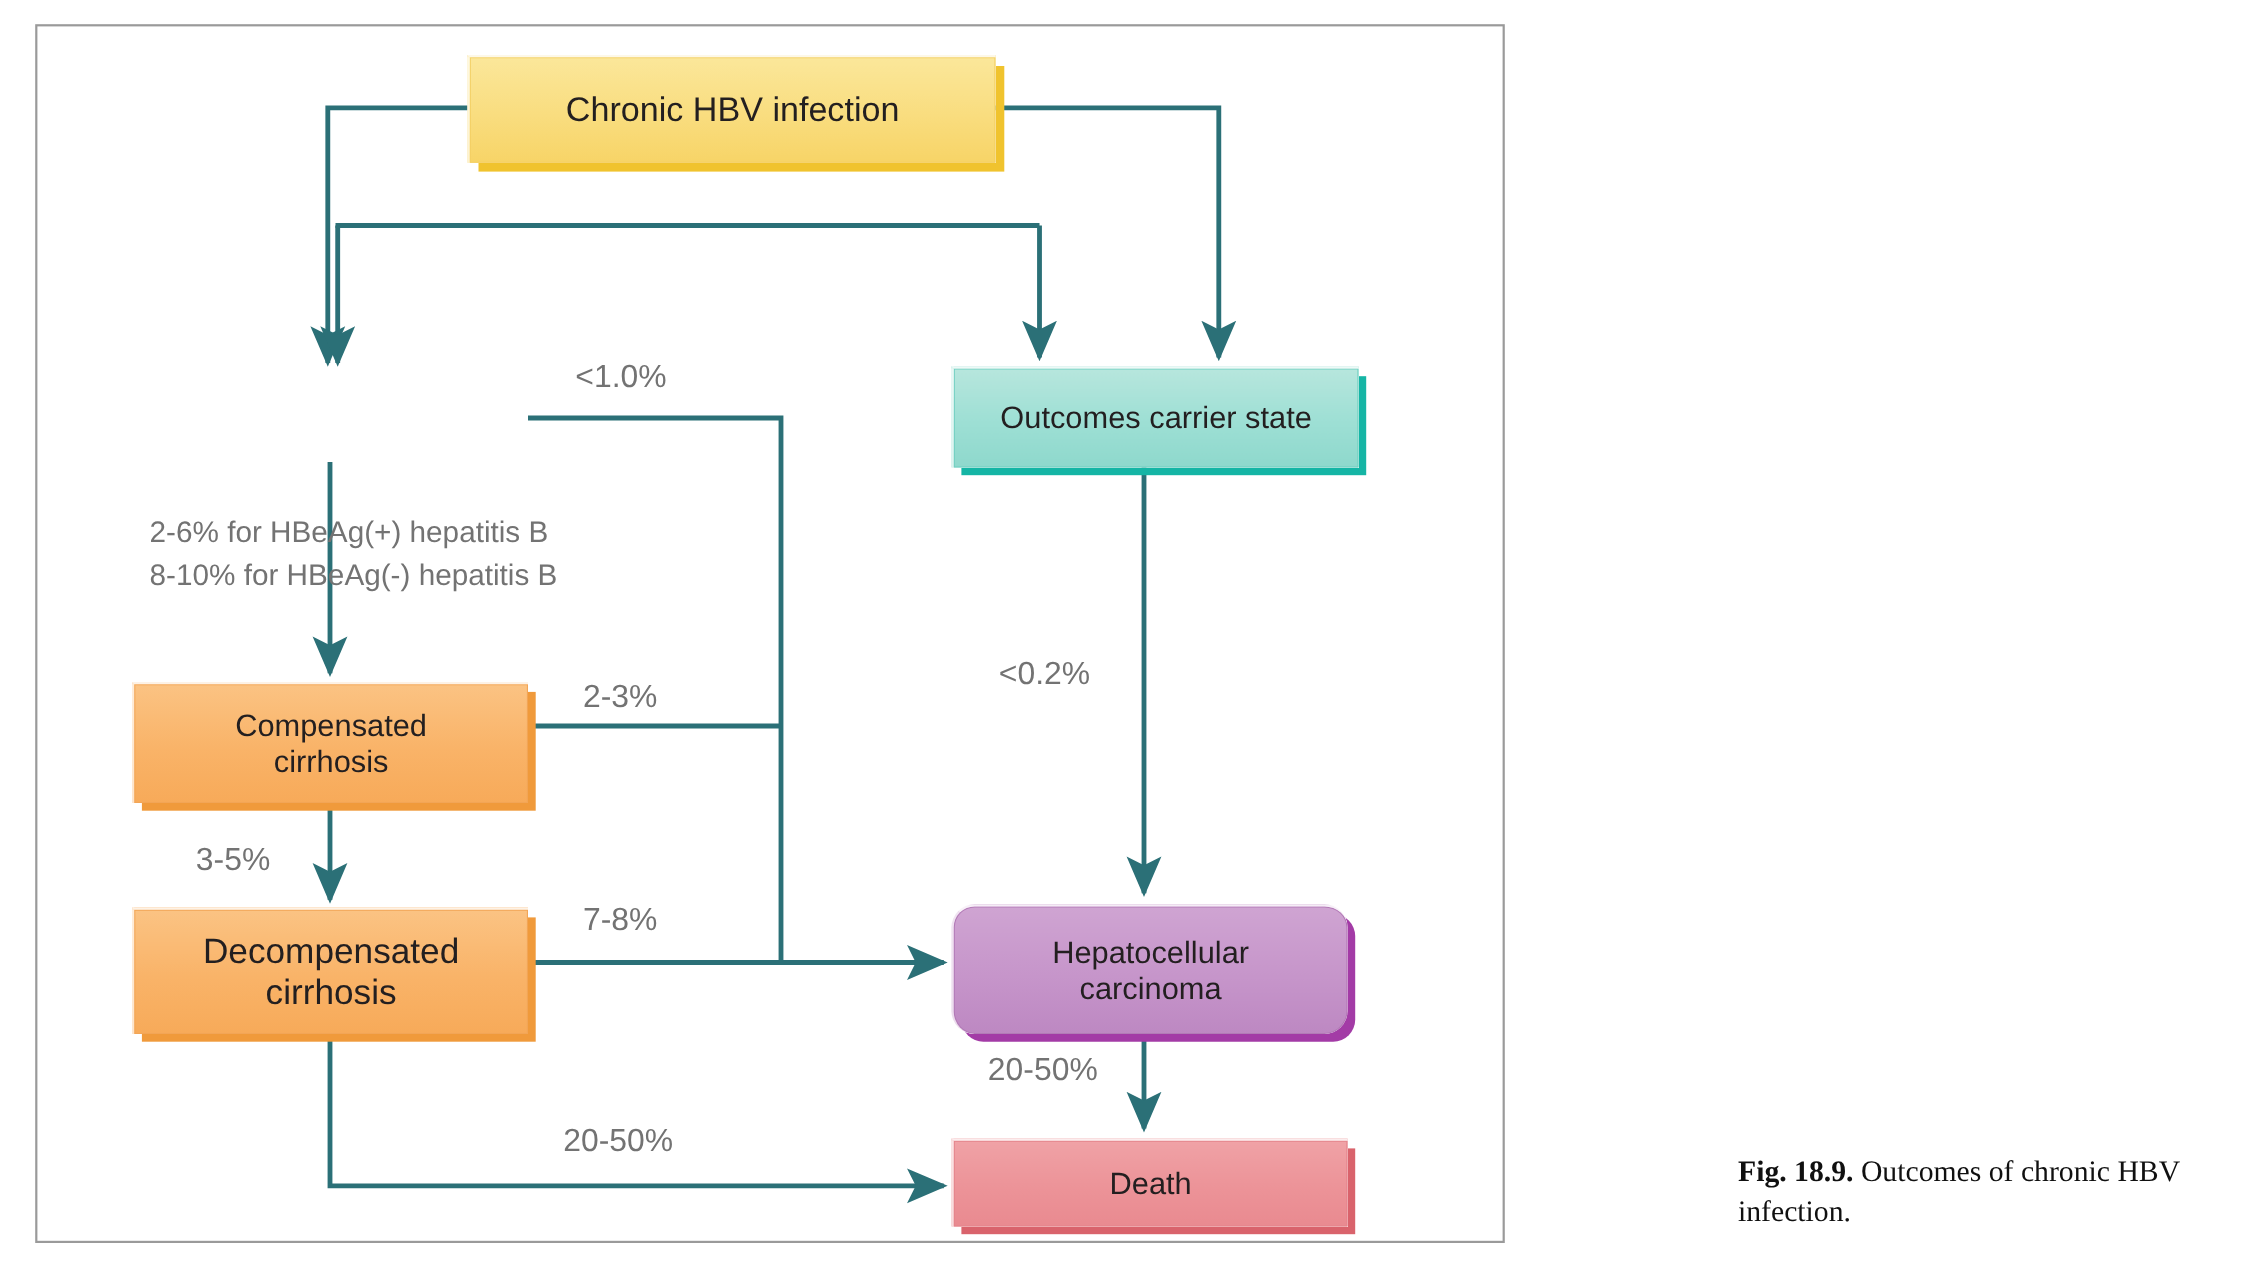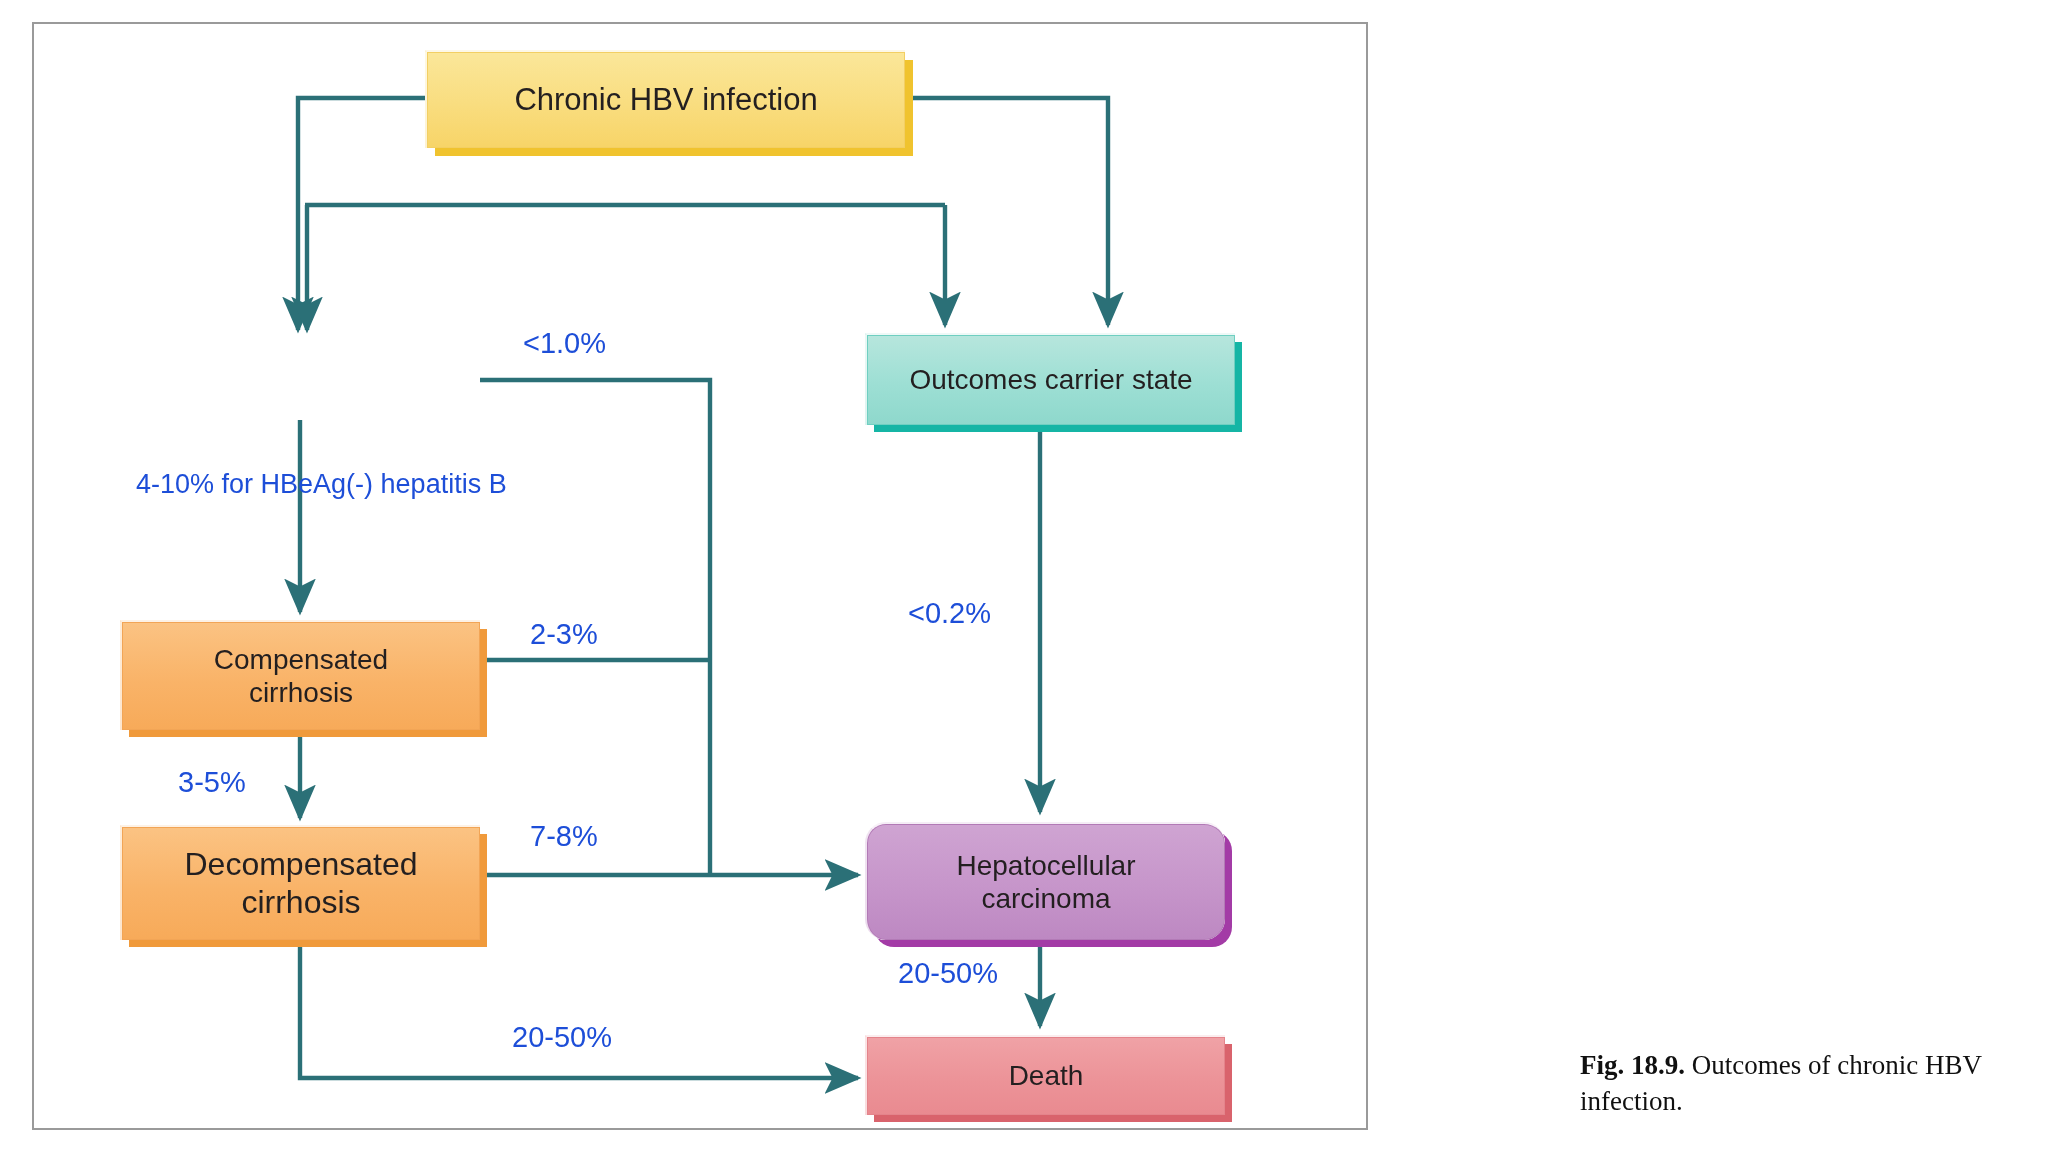--- a/index.html
+++ b/index.html
@@ -48,21 +48,21 @@
     border-radius:21px;
   }
   
   .n-pink{
     background:linear-gradient(180deg,#f0a2a6 0%,#ec9398 55%,#e98a90 100%);
     box-shadow:8px 8px 0 -1px #d9636c, 0 0 0 1px #e4848b inset;
   }
 
   
   .elabel{
-    position:absolute;color:#1d4ed8;font-family:"Liberation Sans",sans-serif;
+    position:absolute;color:#737373;font-family:"Liberation Sans",sans-serif;
     white-space:nowrap;line-height:1.45;
   }
 
   
   #caption{
     position:absolute;left:1580px;top:1048px;width:430px;
     font-family:"Liberation Serif",serif;font-size:27px;color:#101010;line-height:1.33;
   }
   #caption .cap-num{font-weight:bold;}
 </style>
@@ -141,21 +141,22 @@
     </span>
   </div>
 
   <div class="node n-pink" style="left:865px;top:1035px;width:360px;height:80px;font-size:28px;">
     <span class="lbl">Death</span>
   </div>
 
   <div class="elabel" style="left:523px;top:322px;font-size:29px;">&lt;1.0%</div>
 
   <div class="elabel" style="left:136px;top:465px;font-size:27px;">
-    <div>4-10% for HBeAg(-) hepatitis B</div>
+    <div>2-6% for HBeAg(+) hepatitis B</div>
+    <div>8-10% for HBeAg(-) hepatitis B</div>
   </div>
 
   <div class="elabel" style="left:530px;top:613px;font-size:29px;">2-3%</div>
 
   <div class="elabel" style="left:178px;top:761px;font-size:29px;">3-5%</div>
 
   <div class="elabel" style="left:530px;top:815px;font-size:29px;">7-8%</div>
 
   <div class="elabel" style="left:908px;top:592px;font-size:29px;">&lt;0.2%</div>
 

